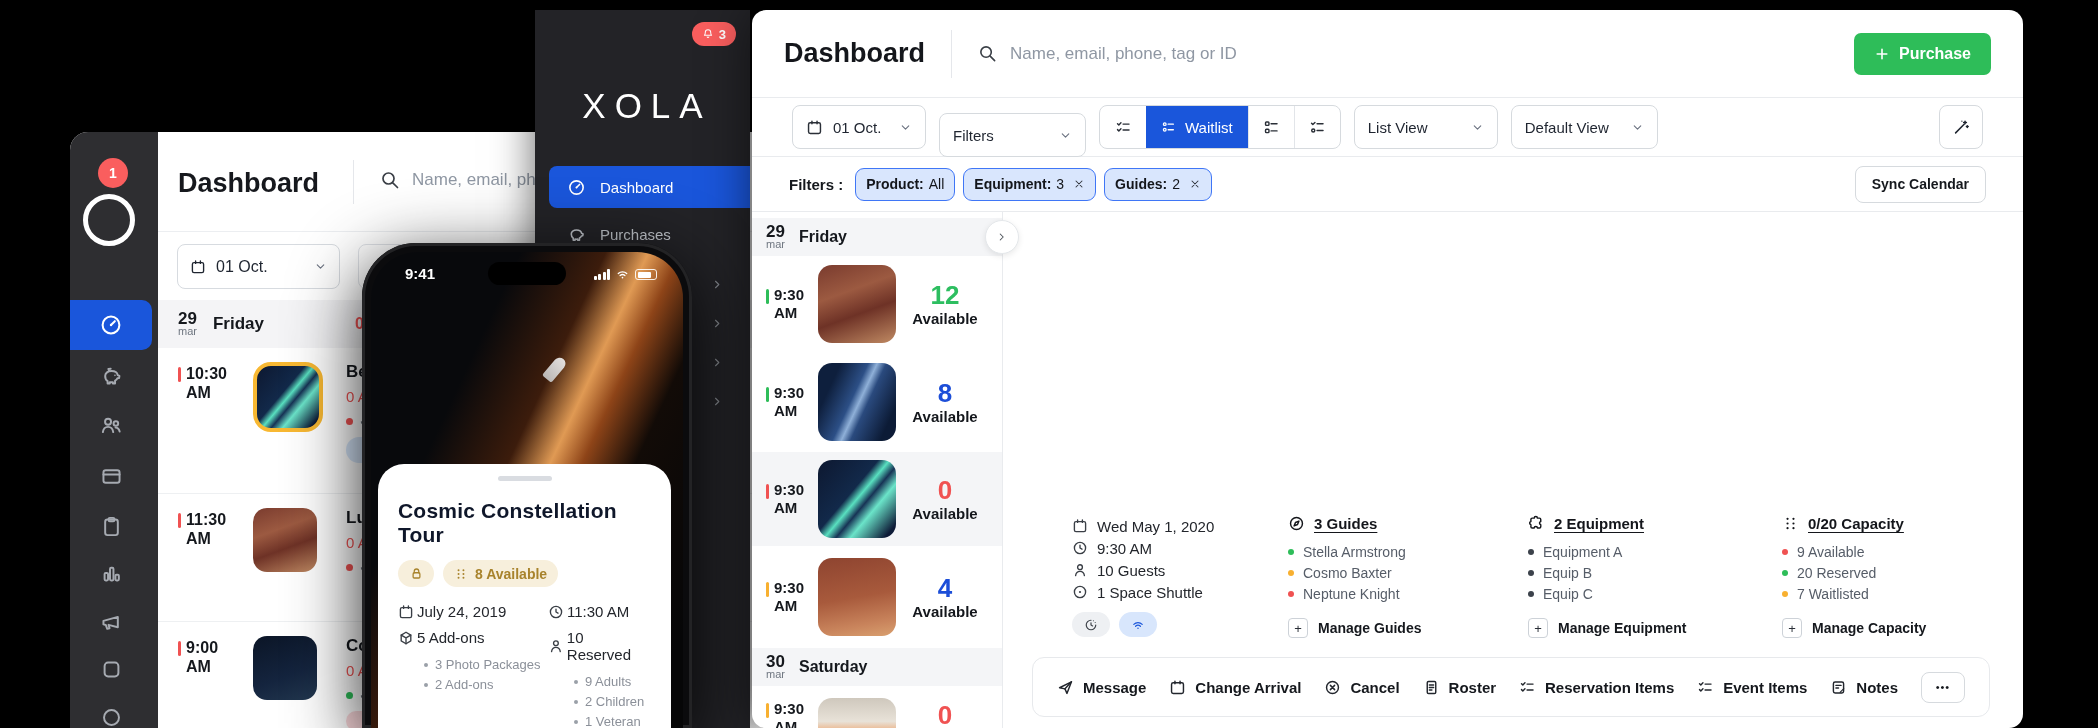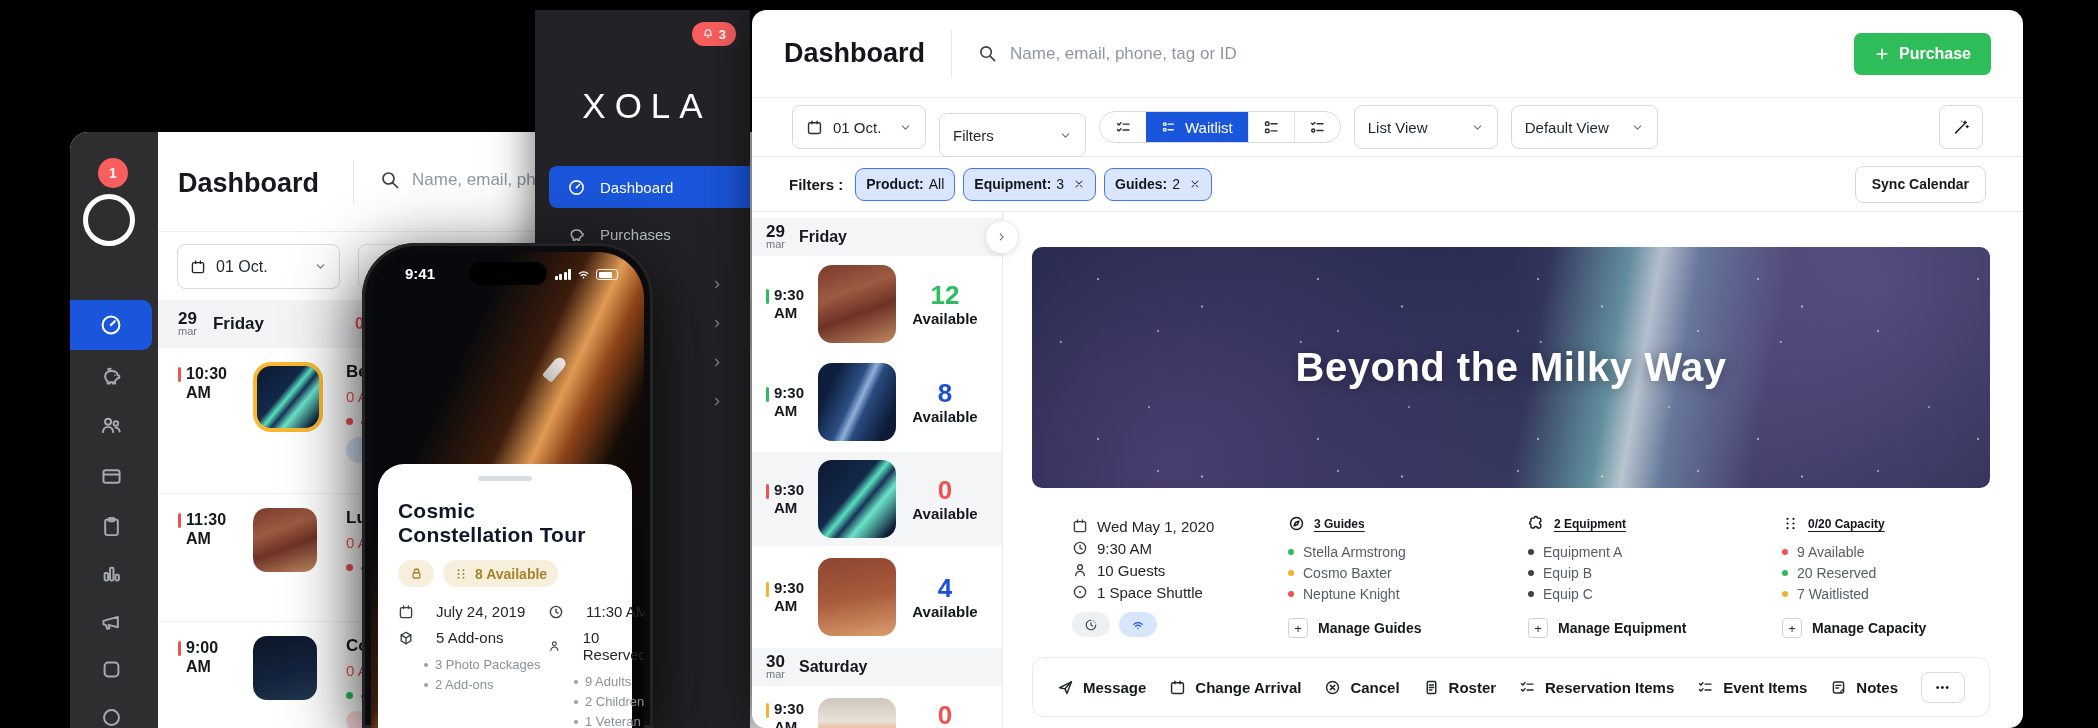--- a/index.html
+++ b/index.html
@@ -55,61 +55,61 @@
   .nav{position:absolute;left:535px;top:10px;width:215px;height:718px;background:#232327;z-index:2;box-shadow:0 0 40px rgba(0,0,0,.6);}
   .nav-badge{position:absolute;right:14px;top:12px;height:24px;padding:0 10px;border-radius:12px;background:#fa5e5e;color:#fff;display:flex;gap:5px;align-items:center;font-size:13px;font-weight:700;}
   .nav-badge .ic{font-size:12px;}
   .nav-logo{position:absolute;top:76px;left:0;right:0;text-align:center;color:#fff;font-size:35px;font-weight:300;letter-spacing:9px;text-indent:9px;}
   .nav-item-active{position:absolute;left:14px;top:156px;width:201px;height:42px;background:#1a56db;border-radius:8px 0 0 8px;display:flex;align-items:center;gap:14px;padding-left:18px;color:#fff;font-size:15px;}
   .nav-item{position:absolute;left:14px;top:204px;width:201px;height:40px;display:flex;align-items:center;gap:14px;padding-left:18px;color:#c2c6cc;font-size:15px;}
   .nav-item .ic,.nav-item-active .ic{font-size:19px;}
   .nav-chev{position:absolute;right:26px;color:#84888e;font-size:13px;}
 
   
-  .phone{position:absolute;left:362px;top:243px;width:291px;height:485px;z-index:3;}
+  .phone{position:absolute;left:362px;top:243px;width:330px;height:485px;z-index:3;}
   .phone-body{position:absolute;inset:0;background:#0b0b0d;border-radius:54px 54px 0 0;box-shadow:0 18px 70px rgba(0,0,0,.85),inset 0 0 0 3px #232325;}
   .phone-screen{position:absolute;left:9px;top:9px;right:9px;bottom:0;border-radius:46px 46px 0 0;overflow:hidden;
     background:linear-gradient(115deg,#08090c 28%,#3c1c0c 44%,#e09a54 52%,#8e4418 58%,#120b07 68%,#060607 92%);}
   .island{position:absolute;left:50%;transform:translateX(-50%);top:10px;width:78px;height:23px;background:#000;border-radius:13px;}
   .ptime{position:absolute;left:34px;top:13px;color:#fff;font-size:15px;font-weight:700;}
   .pstatus{position:absolute;right:26px;top:16px;display:flex;gap:6px;align-items:center;color:#fff;}
   .sigbars{display:flex;align-items:flex-end;gap:1.5px;height:11px;}
   .sigbars i{width:3px;background:#fff;border-radius:1px;display:block;}
   .wifiglyph{font-size:13px;}
   .batt{width:22px;height:11px;border:1.5px solid rgba(255,255,255,.9);border-radius:3px;position:relative;}
   .batt::after{content:"";position:absolute;left:1.5px;top:1.5px;bottom:1.5px;width:13px;background:#fff;border-radius:1px;}
   .rocket{position:absolute;left:178px;top:104px;width:12px;height:26px;background:linear-gradient(180deg,#f3f3f3,#c8c8c8);border-radius:6px 6px 2px 2px;transform:rotate(40deg);opacity:.9;}
   .pcard{position:absolute;left:7px;right:12px;top:212px;bottom:0;background:#fff;border-radius:26px 26px 0 0;padding:12px 20px 0;}
   .handle{width:54px;height:5px;background:#d9dce1;border-radius:3px;margin:0 auto 18px;}
   .pc-title{font-size:21px;font-weight:800;color:#0f172a;letter-spacing:.2px;}
   .pc-badges{display:flex;gap:9px;margin-top:13px;align-items:center;}
   .pc-pill{height:27px;border-radius:14px;background:#f7efdc;color:#a8832c;display:flex;align-items:center;gap:7px;padding:0 11px;font-size:14px;font-weight:600;}
   .pc-pill.lock{width:36px;justify-content:center;padding:0;font-size:15px;}
   .pc-grid{display:grid;grid-template-columns:146px 1fr;margin-top:16px;column-gap:4px;}
-  .pc-line{display:flex;align-items:center;gap:22px;font-size:15px;color:#23262c;margin-bottom:9px;}
+  .pc-line{display:flex;align-items:center;gap:3px;font-size:15px;color:#23262c;margin-bottom:9px;}
   .pc-line .ic{font-size:16px;color:#3a3f46;}
   .pc-subs{padding-left:26px;}
   .pc-sub{display:flex;align-items:center;gap:7px;font-size:13px;color:#8b9099;line-height:20px;}
   .pc-sub .sdot{width:4px;height:4px;border-radius:50%;background:#9aa0a8;flex:none;}
 
   
   .mw{position:absolute;left:752px;top:10px;width:1271px;height:718px;background:#fff;border-radius:14px;z-index:4;box-shadow:0 0 50px rgba(0,0,0,.55);overflow:hidden;}
   .mw-header{height:88px;display:flex;align-items:center;padding:0 32px;border-bottom:1px solid #e9ebee;}
   .mw-title{font-size:27px;font-weight:800;color:#14161b;}
   .mw-vdiv{width:1px;height:48px;background:#e5e7eb;margin:0 26px;}
   .mw-search{display:flex;align-items:center;gap:13px;color:#3a3f46;font-size:19px;flex:1;}
   .mw-search input{width:420px;font-size:17px;}
   .btn-purchase{height:42px;padding:0 20px;background:#2ebd59;border:0;border-radius:7px;color:#fff;font-weight:700;font-size:16px;display:flex;align-items:center;gap:9px;font-family:inherit;}
   .btn-purchase .ic{font-size:16px;}
   .mw-toolbar{height:59px;display:flex;align-items:center;padding:0 40px;gap:13px;border-bottom:1px solid #e9ebee;}
   .tbtn{height:44px;border:1px solid #d6dade;border-radius:8px;display:flex;align-items:center;gap:10px;padding:0 13px;font-size:15px;color:#1f2530;background:#fff;}
   .tbtn .caret{margin-left:auto;color:#6b7280;font-size:13px;}
   .tbtn .ic.lead{font-size:17px;color:#2a2f37;}
   .w-date{width:134px;}.w-filters{width:147px;margin-top:16px;}.w-list{width:144px;}.w-default{width:147px;}
-  .seggroup{height:32px;border:1px solid #d6dade;border-radius:16px;display:flex;overflow:hidden;}
+  .seggroup{height:44px;border:1px solid #d6dade;border-radius:8px;display:flex;overflow:hidden;}
   .seg{width:46px;display:flex;align-items:center;justify-content:center;color:#2a2f37;font-size:17px;border-left:1px solid #e2e5e9;}
   .seg:first-child{border-left:0;}
   .seg-active{width:auto;padding:0 15px;background:#1a56db;color:#fff;display:flex;align-items:center;gap:9px;font-size:15px;border-left:0;}
   .btn-wand{margin-left:auto;width:44px;height:44px;border:1px solid #d6dade;border-radius:8px;display:flex;align-items:center;justify-content:center;font-size:18px;color:#1f2530;background:#fff;}
   .mw-filterbar{height:55px;display:flex;align-items:center;padding:0 37px;gap:8px;border-bottom:1px solid #e9ebee;}
   .fb-label{font-size:15px;font-weight:700;margin-right:4px;}
   .chip{height:33px;background:#d9e6fd;border:1.6px solid #3f76f6;border-radius:9px;padding:0 10px;display:flex;align-items:center;gap:5px;font-size:14px;color:#14161b;}
   .chip b{font-weight:700;}
   .chip .x{font-size:12px;color:#30343b;margin-left:4px;}
   .btn-sync{margin-left:auto;height:37px;padding:0 16px;border:1px solid #d6dade;border-radius:8px;font-size:14px;font-weight:700;background:#fff;color:#15181d;font-family:inherit;}
@@ -149,21 +149,21 @@
     background-size:220px 160px,180px 140px,260px 200px,200px 170px,240px 190px;}
   .hero-title{position:relative;z-index:1;height:100%;display:flex;align-items:center;justify-content:center;color:#fff;font-size:40px;font-weight:800;letter-spacing:.5px;text-shadow:0 2px 14px rgba(0,0,0,.35);}
   .detcol{position:absolute;top:303px;}
   .c1{left:69px;}.c2{left:285px;}.c3{left:525px;}.c4{left:779px;}
   .dline{display:flex;align-items:center;gap:9px;font-size:15px;color:#23262c;height:22px;}
   .dline .ic{font-size:16px;color:#3a3f46;}
   .dpills{display:flex;gap:9px;margin-top:9px;}
   .dpill{width:38px;height:25px;border-radius:13px;display:flex;align-items:center;justify-content:center;font-size:14px;}
   .dpill-grey{background:#eef0f3;color:#3f444b;}
   .dpill-blue{background:#d8e6fc;color:#1a56db;}
-  .dethdr{display:flex;align-items:center;gap:9px;font-size:12px;font-weight:800;color:#14161b;}
+  .dethdr{display:flex;align-items:center;gap:9px;font-size:15px;font-weight:800;color:#14161b;}
   .dethdr span{text-decoration:underline;text-underline-offset:3px;}
   .dethdr .ic{font-size:17px;}
   .detitems{margin-top:9px;}
   .detitem{display:flex;align-items:center;gap:9px;font-size:14px;color:#565d68;height:21px;}
   .detitem .dot{width:6px;height:6px;}
   .manage{display:flex;align-items:center;gap:10px;margin-top:14px;}
   .plusbox{width:20px;height:20px;border:1px solid #cdd2d8;border-radius:4px;display:flex;align-items:center;justify-content:center;font-size:13px;color:#2a2f37;}
   .manage b{font-size:14px;font-weight:800;color:#15181d;}
   .actionbar{position:absolute;left:29px;right:33px;top:445px;height:60px;border:1px solid #e7e9ec;border-radius:12px;display:flex;align-items:center;padding:0 24px;justify-content:space-between;}
   .act{display:flex;align-items:center;gap:9px;font-size:15px;font-weight:700;color:#15181d;}
@@ -730,23 +730,20 @@
               <div class="tlines"><span>9:30</span><br><span>AM</span></div>
             </div>
           <div class="thumb thumb-rocket" style="align-self:flex-start;margin-top:12px"></div>
           <div class="lc-avail" style="align-self:flex-start;margin-top:16px">
               <div class="cnt cnt-red">0</div>
             </div>
         </div>
       </div>
 
       <div class="mainarea">
-        <div class="hero">
-          <div class="hero-title">Beyond the Milky Way</div>
-        </div>
 
         <div class="detcol c1">
           <div class="dline">
               <span class="ic">
                 <svg viewBox="0 0 20 20">
                   <rect x="3" y="4.5" width="14" height="12.5" rx="2"></rect>
                   <path d="M7 2.5v3M13 2.5v3"></path>
                 </svg>
               </span>
               <span>Wed May 1, 2020</span>

